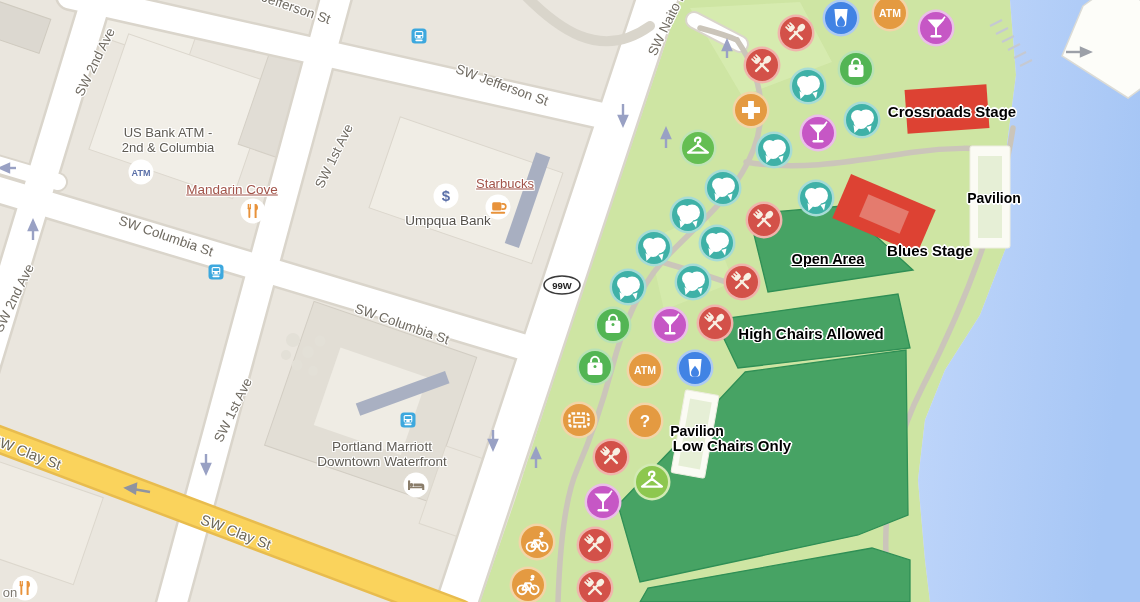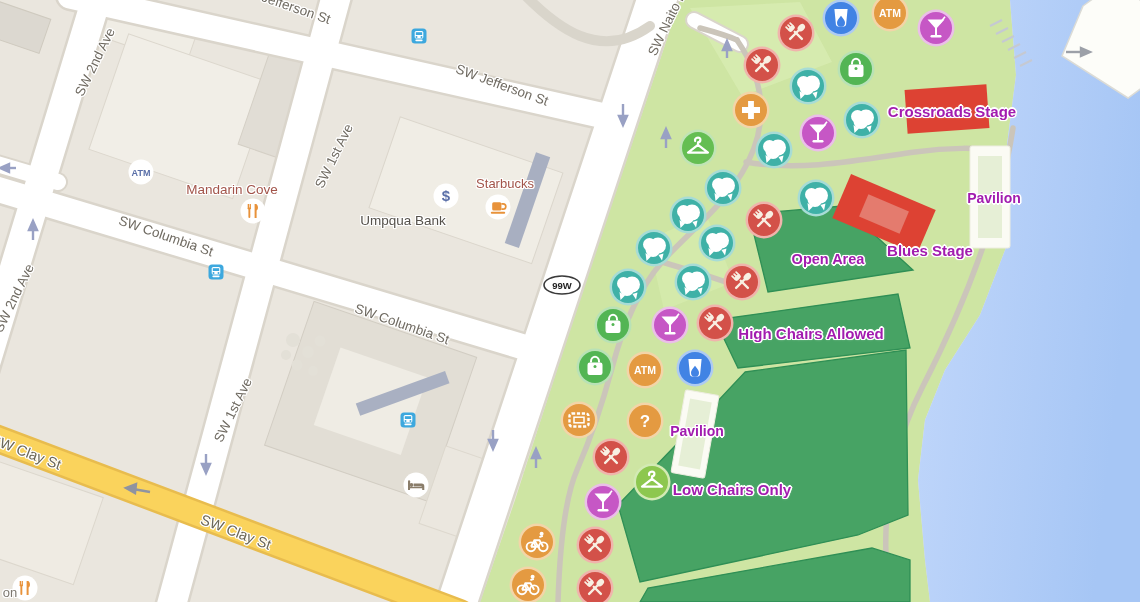--- a/index.html
+++ b/index.html
@@ -5,23 +5,23 @@
   html,body{margin:0;padding:0;background:#888;}
   #map{position:relative;width:1140px;height:602px;overflow:hidden;background:#EAE6DE;
        font-family:"Liberation Sans",sans-serif;}
   #map svg{position:absolute;left:0;top:0;}
   svg text{font-family:"Liberation Sans",sans-serif;}
   .lbl{position:absolute;white-space:nowrap;font-size:13.5px;color:#6F6A61;
        transform:translate(-50%,-50%) rotate(var(--r,0deg));
        text-shadow:1px 0 0 #fff,-1px 0 0 #fff,0 1px 0 #fff,0 -1px 0 #fff,
                    1px 1px 0 #fff,-1px -1px 0 #fff,1px -1px 0 #fff,-1px 1px 0 #fff,0 0 2px #fff;}
   .poi{font-size:13px;color:#5F5B54;text-align:center;line-height:15px;}
-  .poi-red{color:#A2544A;}
+  .poi-red{color:#A2544A;text-decoration:underline;}
   .poi-dark{color:#55514B;font-weight:500;}
-  .fest{font-weight:700;color:#a21caf;font-size:14.5px;
+  .fest{font-weight:700;color:#000000;font-size:14.5px;
         text-shadow:1.5px 0 0 #fff,-1.5px 0 0 #fff,0 1.5px 0 #fff,0 -1.5px 0 #fff,
                     1px 1px 0 #fff,-1px -1px 0 #fff,1px -1px 0 #fff,-1px 1px 0 #fff,0 0 3px #fff;}
   .fest.big{font-size:15px;}
 </style>
 </head>
 <body>
 
 <div id="map">
 <svg width="1140" height="602" viewBox="0 0 1140 602">
   <defs>
@@ -453,26 +453,34 @@
 <div class="lbl" style="left:166px;top:236px;--r:19deg;">SW Columbia St</div>
 <div class="lbl" style="left:402px;top:324px;--r:19deg;">SW Columbia St</div>
 <div class="lbl" style="left:26px;top:452px;--r:21deg;font-size:14.5px;color:#6B6656;">SW Clay St</div>
 <div class="lbl" style="left:236px;top:532px;--r:21deg;font-size:14.5px;color:#6B6656;">SW Clay St</div>
 <div class="lbl" style="left:95px;top:62px;--r:-64deg;">SW 2nd Ave</div>
 <div class="lbl" style="left:14px;top:298px;--r:-64deg;">SW 2nd Ave</div>
 <div class="lbl" style="left:334px;top:156px;--r:-64deg;">SW 1st Ave</div>
 <div class="lbl" style="left:233px;top:410px;--r:-64deg;">SW 1st Ave</div>
 <div class="lbl" style="left:672px;top:13px;--r:-64deg;">SW Naito Pkwy</div>
 
+<div class="lbl poi" style="left:168px;top:140px;">
+  <span>US Bank ATM -</span><br>
+  <span>2nd &amp; Columbia</span>
+</div>
 <div class="lbl poi poi-red" style="left:232px;top:189px;font-size:13.5px;">Mandarin Cove</div>
 <div class="lbl poi poi-red" style="left:505px;top:183px;">Starbucks</div>
-<div class="lbl poi poi-dark" style="left:403px;top:220px;font-size:13.5px;">Umpqua Bank</div>
+<div class="lbl poi poi-dark" style="left:448px;top:220px;font-size:13.5px;">Umpqua Bank</div>
+<div class="lbl poi" style="left:382px;top:454px;font-size:13.5px;">
+  <span>Portland Marriott</span><br>
+  <span>Downtown Waterfront</span>
+</div>
 <div class="lbl poi" style="left:6px;top:592px;color:#7D7870;padding-left:8px;">on</div>
 
 <div class="lbl fest big" style="left:952px;top:111px;">Crossroads Stage</div>
 <div class="lbl fest big" style="left:930px;top:214px;margin-top:36px;">Blues Stage</div>
 <div class="lbl fest" style="left:994px;top:198px;font-size:14px;">Pavilion</div>
-<div class="lbl fest" style="left:828px;top:259px;">Open Area</div>
+<div class="lbl fest" style="left:828px;top:259px;text-decoration:underline;">Open Area</div>
 <div class="lbl fest big" style="left:807px;top:333px;padding-left:8px;">High Chairs Allowed</div>
 <div class="lbl fest" style="left:697px;top:431px;font-size:14px;">Pavilion</div>
-<div class="lbl fest big" style="left:732px;top:489px;">Low Chairs Only</div>
+<div class="lbl fest big" style="left:732px;top:445px;">Low Chairs Only</div>
 
 </div>
 
 </body></html>

